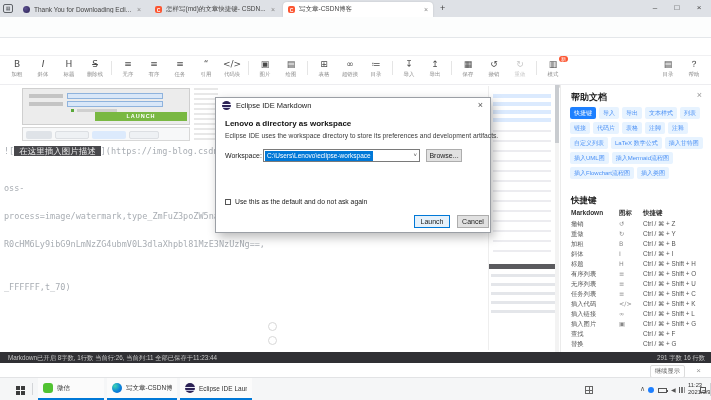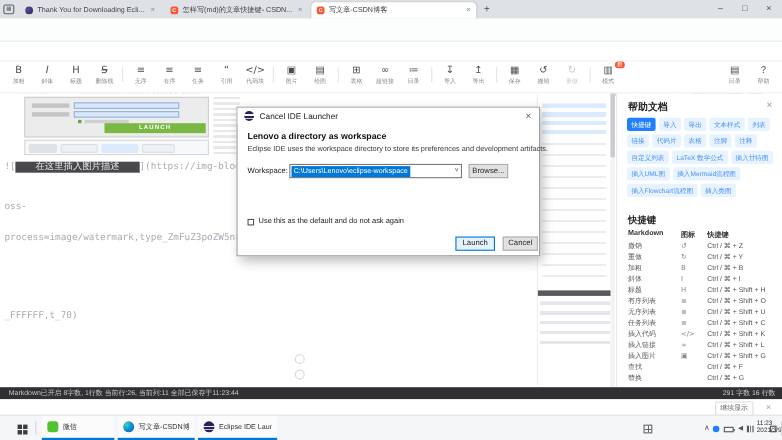--- a/index.html
+++ b/index.html
@@ -55,21 +55,21 @@
   .thumb .chk{position:absolute;left:48px;width:3px;height:3px;background:#59a839}
   .thumb .chktxt{position:absolute;left:54px;height:3px;background:#d0d0d0}
   .launchbtn{position:absolute;left:72px;top:23px;width:92px;height:9px;background:#79b842;color:#fff;
              font-size:5.5px;font-weight:bold;text-align:center;line-height:9px;letter-spacing:1px}
   .ministrip{left:22px;top:127px;width:168px;height:14px;background:#f7f8f9;border:1px solid #d8d8d8}
   .ministrip .mtab{position:absolute;top:3px;height:8px;border-radius:2px}
   .minicol{left:194px;top:88px;width:24px;height:54px;
            background:repeating-linear-gradient(180deg,#e8e8e8 0 2px,transparent 2px 5px)}
   
   .mdline{left:4px;font-family:"DejaVu Sans Mono",monospace;font-size:8.5px;color:#a8adb3;white-space:nowrap}
-  .mdhl{background:#48484c;color:#e8e8e8;padding:0 18px}
+  .mdhl{background:#48484c;color:#e8e8e8;padding:0 5px}
   
   .miniHelp{left:488px;top:86px;width:68px;height:264px;background:#fff;border-left:1px solid #eee}
   .miniHelp .mp{position:absolute;left:4px;width:58px;height:30px;
     background:repeating-linear-gradient(180deg,#dbeafe 0 4px,transparent 4px 8px)}
   .miniHelp .mt{position:absolute;left:4px;top:44px;width:58px;height:130px;
     background:repeating-linear-gradient(180deg,#ececf0 0 2px,transparent 2px 10px)}
   .miniHelp .mdk{position:absolute;left:0;top:178px;width:68px;height:5px;background:#5a5a5e}
   .miniHelp .mtb{position:absolute;left:2px;top:188px;width:64px;height:44px;
     background:repeating-linear-gradient(180deg,#e4e6ea 0 3px,transparent 3px 9px)}
   .scrollbar{left:555px;top:85px;width:4px;height:267px;background:#f3f3f3}
@@ -380,39 +380,40 @@
     <div class="mtab" style="left:69px;width:34px;background:#dceafc"></div>
     <div class="mtab" style="left:106px;width:30px;background:#eef1f4;border:1px solid #dcdfe3"></div>
   </div>
   <div class="abs minicol"></div>
 
   <div class="abs mdline" style="top:146px">
     <span>![</span><span class="mdhl">在这里插入图片描述</span><span>](https://img-blog.csdnimg.cn/202103091123</span>
   </div>
   <div class="abs mdline" style="top:183px">oss-</div>
   <div class="abs mdline" style="top:211px">process=image/watermark,type_ZmFuZ3poZW5naGVpdGk,shado</div>
+  <div class="abs mdline" style="top:239px">R0cHM6Ly9ibG9nLmNzZG4ubmV0L3dlaXhpbl81MzE3NzUzNg==,</div>
   <div class="abs mdline" style="top:282px">_FFFFFF,t_70)</div>
 
   <div class="abs pane" style="left:360px;width:196px"></div>
   <div class="abs miniHelp">
     <div class="mp" style="top:8px"></div>
     <div class="mt"></div>
     <div class="mdk"></div>
     <div class="mtb"></div>
   </div>
   <div class="abs scrollbar">
     <div class="abs scrollthumb"></div>
   </div>
   <div class="abs fab" style="left:268px;top:322px"></div>
   <div class="abs fab" style="left:268px;top:336px"></div>
 
   <div class="abs dialog">
     <div class="dlg-titlebar">
       <span class="dlg-ico"></span>
-      <span class="dlg-title">Cancel IDE Launcher</span>
+      <span class="dlg-title">Eclipse IDE Markdown</span>
       <span class="dlg-x">×</span>
     </div>
     <div class="dlg-h">Lenovo a directory as workspace</div>
     <div class="dlg-desc">Eclipse IDE uses the workspace directory to store its preferences and development artifacts.</div>
     <div class="dlg-wslbl">Workspace:</div>
     <div class="combo">
       <span class="sel">C:\Users\Lenovo\eclipse-workspace</span>
       <span class="arr">˅</span>
     </div>
     <div class="btn browse">Browse...</div>

